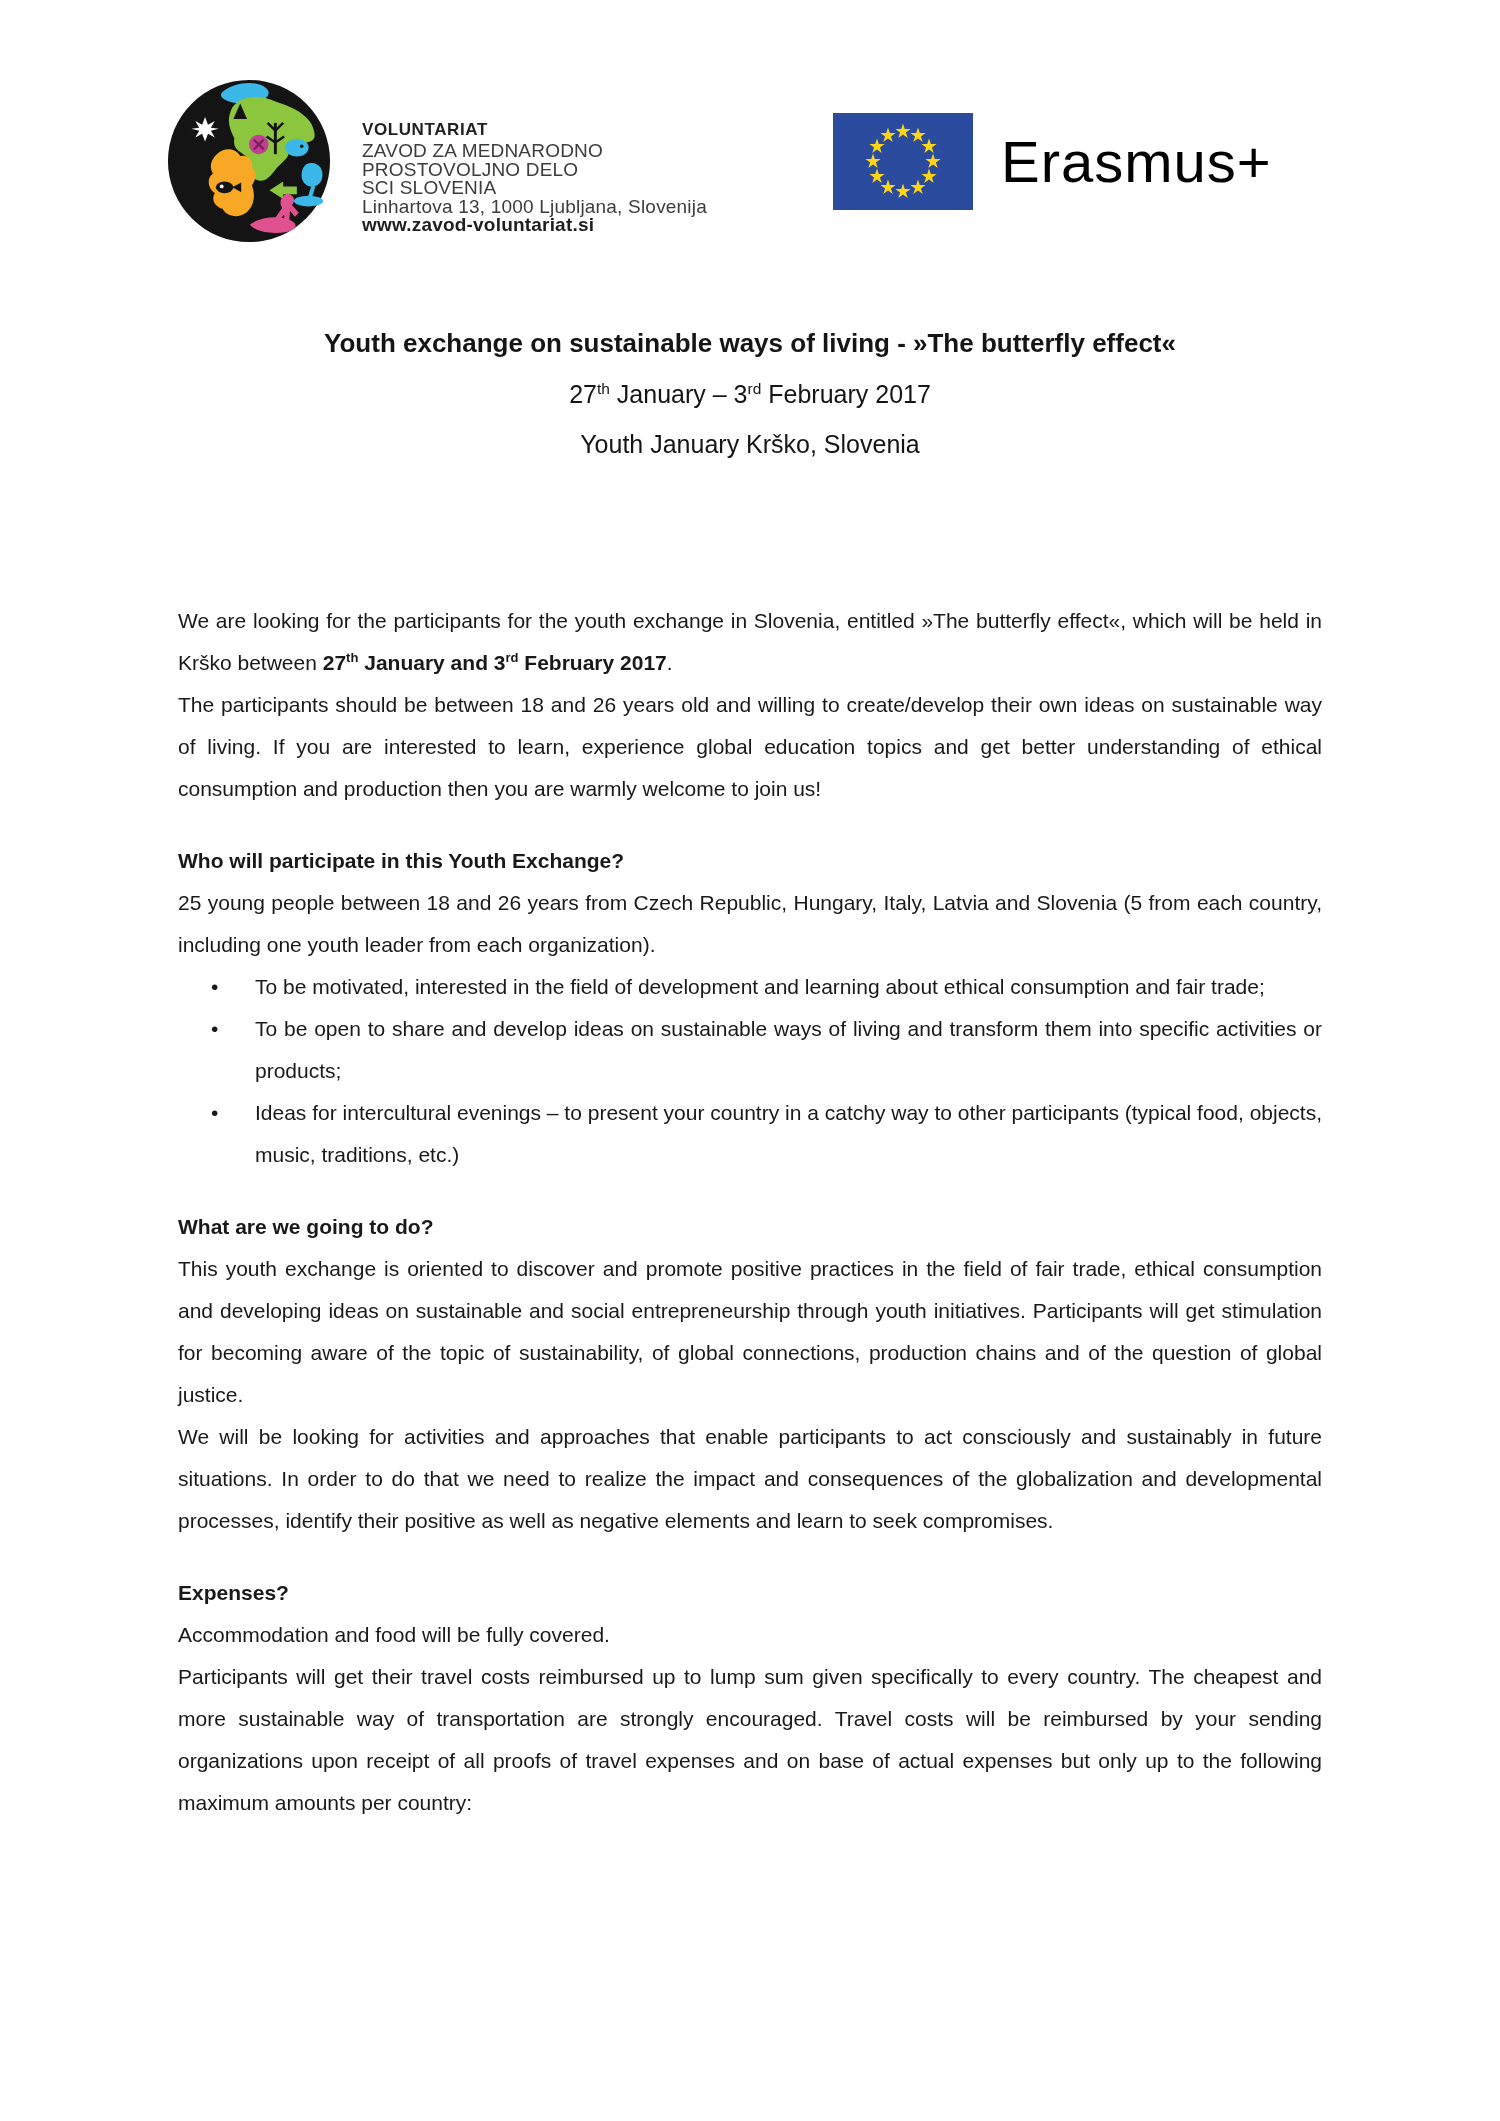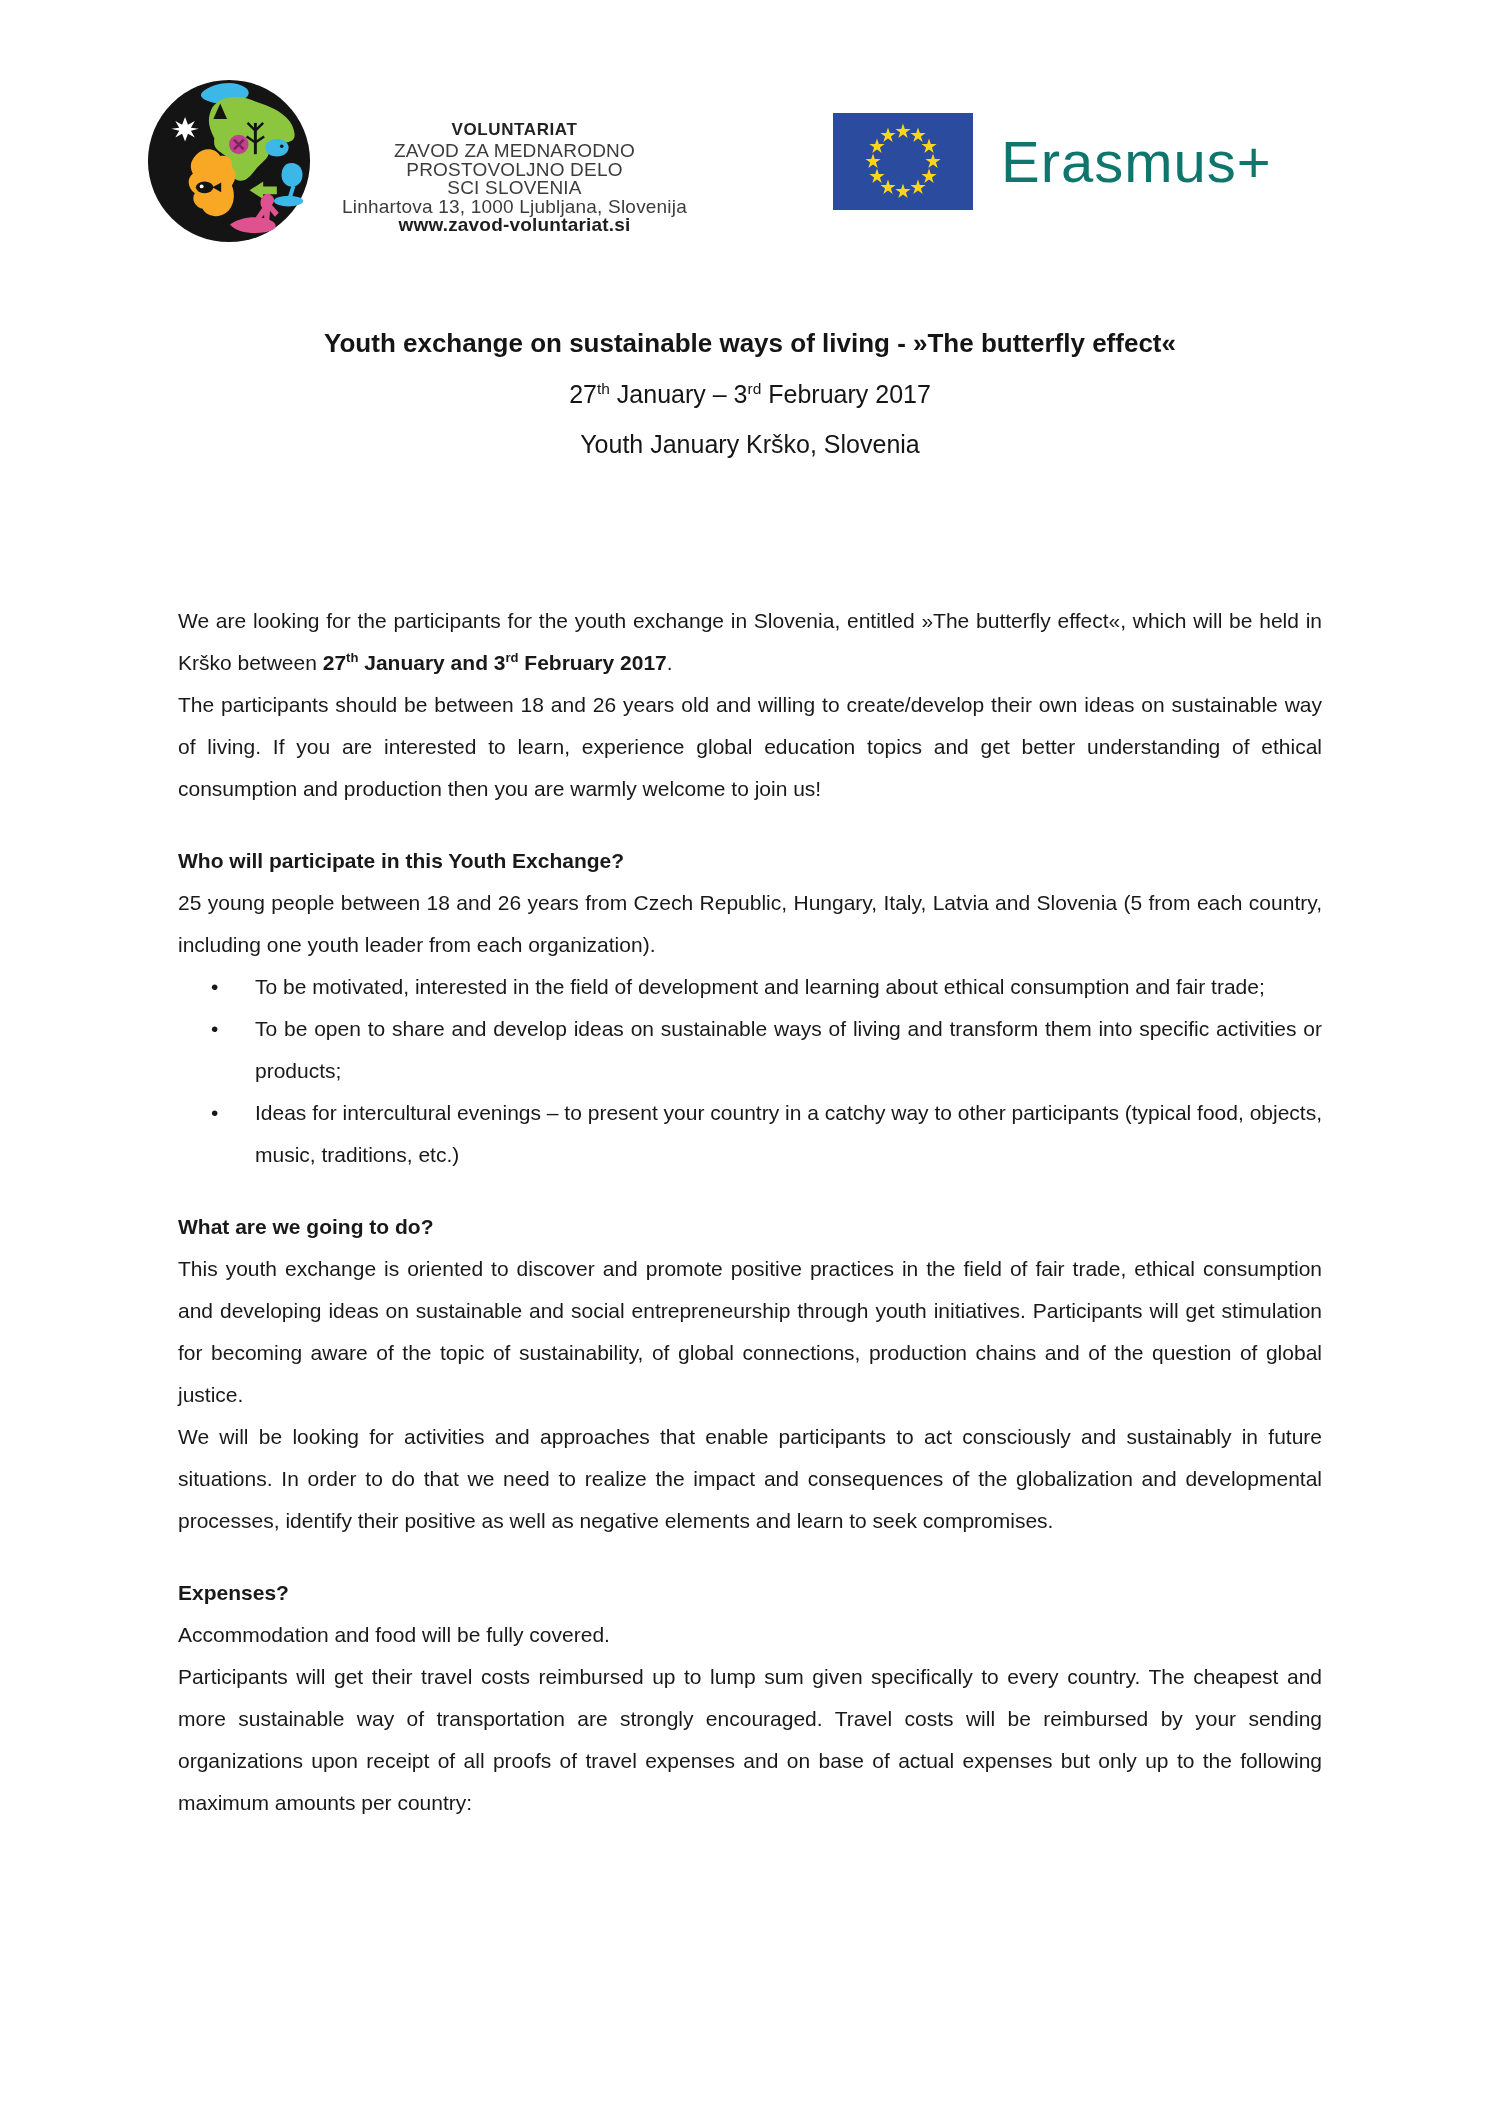--- a/index.html
+++ b/index.html
@@ -9,46 +9,45 @@
     height:2121px;
     background:#ffffff;
     font-family:"Liberation Sans","DejaVu Sans",sans-serif;
     color:#1c1c1c;
     overflow:hidden;
   }
 
   
   .vol-block{
     position:absolute;
-    left:146px; top:76px;
+    left:166px; top:76px;
     display:flex;
     align-items:flex-start;
     gap:30px;
-    text-align:center;
   }
   .vol-logo{width:166px;height:170px;display:block;}
   .vol-text{padding-top:44px;}
   .vol-name{
     font-size:17px;font-weight:700;letter-spacing:.6px;
     line-height:19px;color:#222;margin-bottom:3px;
   }
   .vol-line{font-size:19px;line-height:18.5px;color:#3c3c3c;letter-spacing:.2px;}
   .vol-web{font-size:19px;font-weight:700;line-height:18.5px;color:#1e1e1e;letter-spacing:.2px;}
 
   .erasmus-block{
     position:absolute;
     left:833px; top:113px;
     display:flex;
     align-items:center;
     gap:28px;
   }
   .eu-flag{width:140px;height:97px;display:block;}
   .erasmus-text{
     font-size:58px;
-    color:#0f766e;
+    color:#000000;
     letter-spacing:1px;
     line-height:97px;
   }
 
   
   .title-block{
     position:absolute;
     top:320px; left:0;
     width:100%;
     text-align:center;

